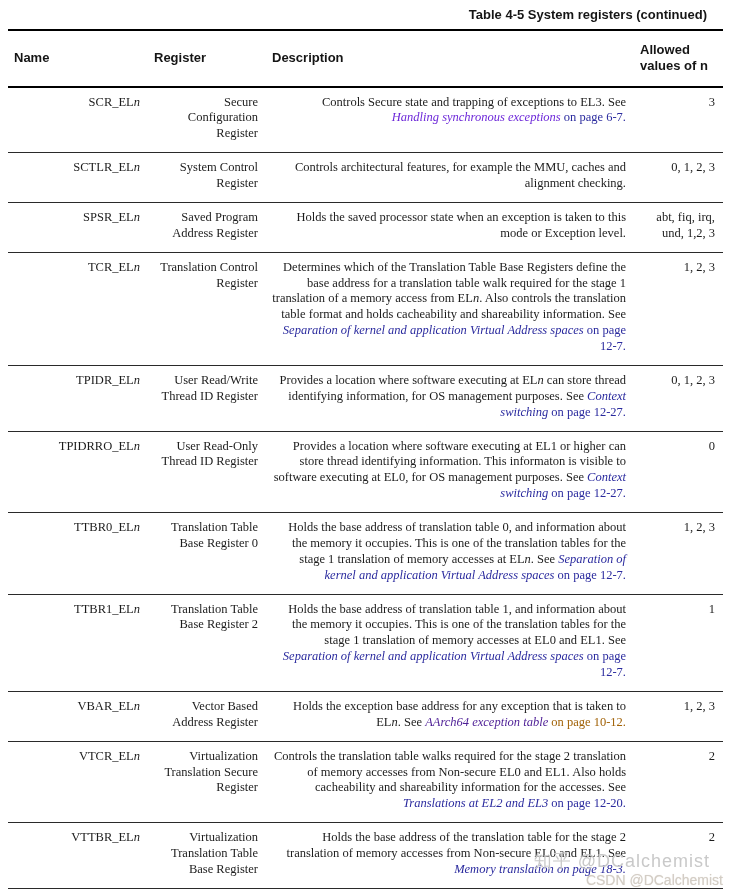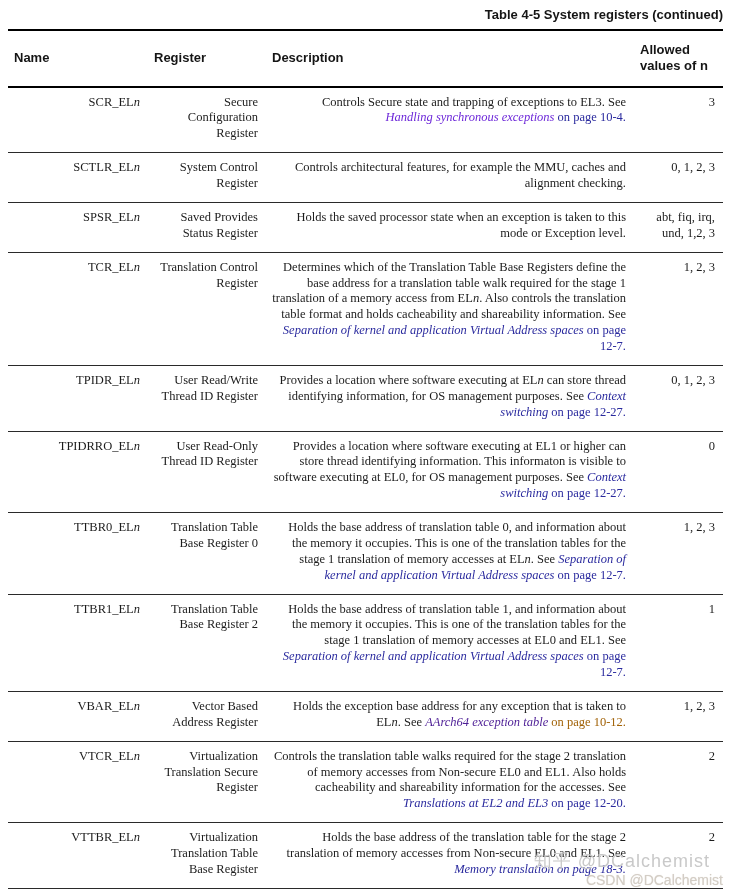--- a/index.html
+++ b/index.html
@@ -9,21 +9,21 @@
   }
   body {
     width: 731px;
     height: 891px;
     position: relative;
     overflow: hidden;
     font-family: "Liberation Serif", serif;
     color: #1c1c1c;
   }
   .page {
-    padding: 6px 8px 0 8px;
+    padding: 6px 24px 0 8px;
   }
   .doc-title {
     text-align: right;
     font-family: "Liberation Sans", sans-serif;
     font-weight: bold;
     font-size: 13px;
     color: #151515;
     padding: 1px 0 7px 0;
   }
   table.reg-table {
@@ -98,32 +98,32 @@
         <th>Name</th>
         <th>Register</th>
         <th>Description</th>
         <th>Allowed values of n</th>
       </tr>
     </thead>
     <tbody id="rows-body">
         <tr>
           <td><span>SCR_EL</span><span class="name-suffix">n</span></td>
           <td>Secure Configuration Register</td>
-          <td><span>Controls Secure state and trapping of exceptions to EL3. See </span><span class="seg-link-italic" style="color: #6d28d9;">Handling synchronous exceptions</span><span class="seg-link-plain" style="color: rgb(42, 42, 158);"> on page 10-4.</span></td>
+          <td><span>Controls Secure state and trapping of exceptions to EL3. See </span><span class="seg-link-italic" style="color: #6d28d9;">Handling synchronous exceptions</span><span class="seg-link-plain" style="color: rgb(42, 42, 158);"> on page 6-7.</span></td>
           <td>3</td>
         </tr>
         <tr>
           <td><span>SCTLR_EL</span><span class="name-suffix">n</span></td>
           <td>System Control Register</td>
           <td><span>Controls architectural features, for example the MMU, caches and alignment checking.</span></td>
           <td>0, 1, 2, 3</td>
         </tr>
         <tr>
           <td><span>SPSR_EL</span><span class="name-suffix">n</span></td>
-          <td>Saved Provides Status Register</td>
+          <td>Saved Program Address Register</td>
           <td><span>Holds the saved processor state when an exception is taken to this mode or Exception level.</span></td>
           <td>abt, fiq, irq, und, 1,2, 3</td>
         </tr>
         <tr>
           <td><span>TCR_EL</span><span class="name-suffix">n</span></td>
           <td>Translation Control Register</td>
           <td><span>Determines which of the Translation Table Base Registers define the base address for a translation table walk required for the stage 1 translation of a memory access from EL</span><span class="seg-italic">n</span><span>. Also controls the translation table format and holds cacheability and shareability information. See </span><span class="seg-link-italic" style="color: rgb(42, 42, 158);">Separation of kernel and application Virtual Address spaces</span><span class="seg-link-plain" style="color: rgb(42, 42, 158);"> on page 12-7.</span></td>
           <td>1, 2, 3</td>
         </tr>
         <tr>

